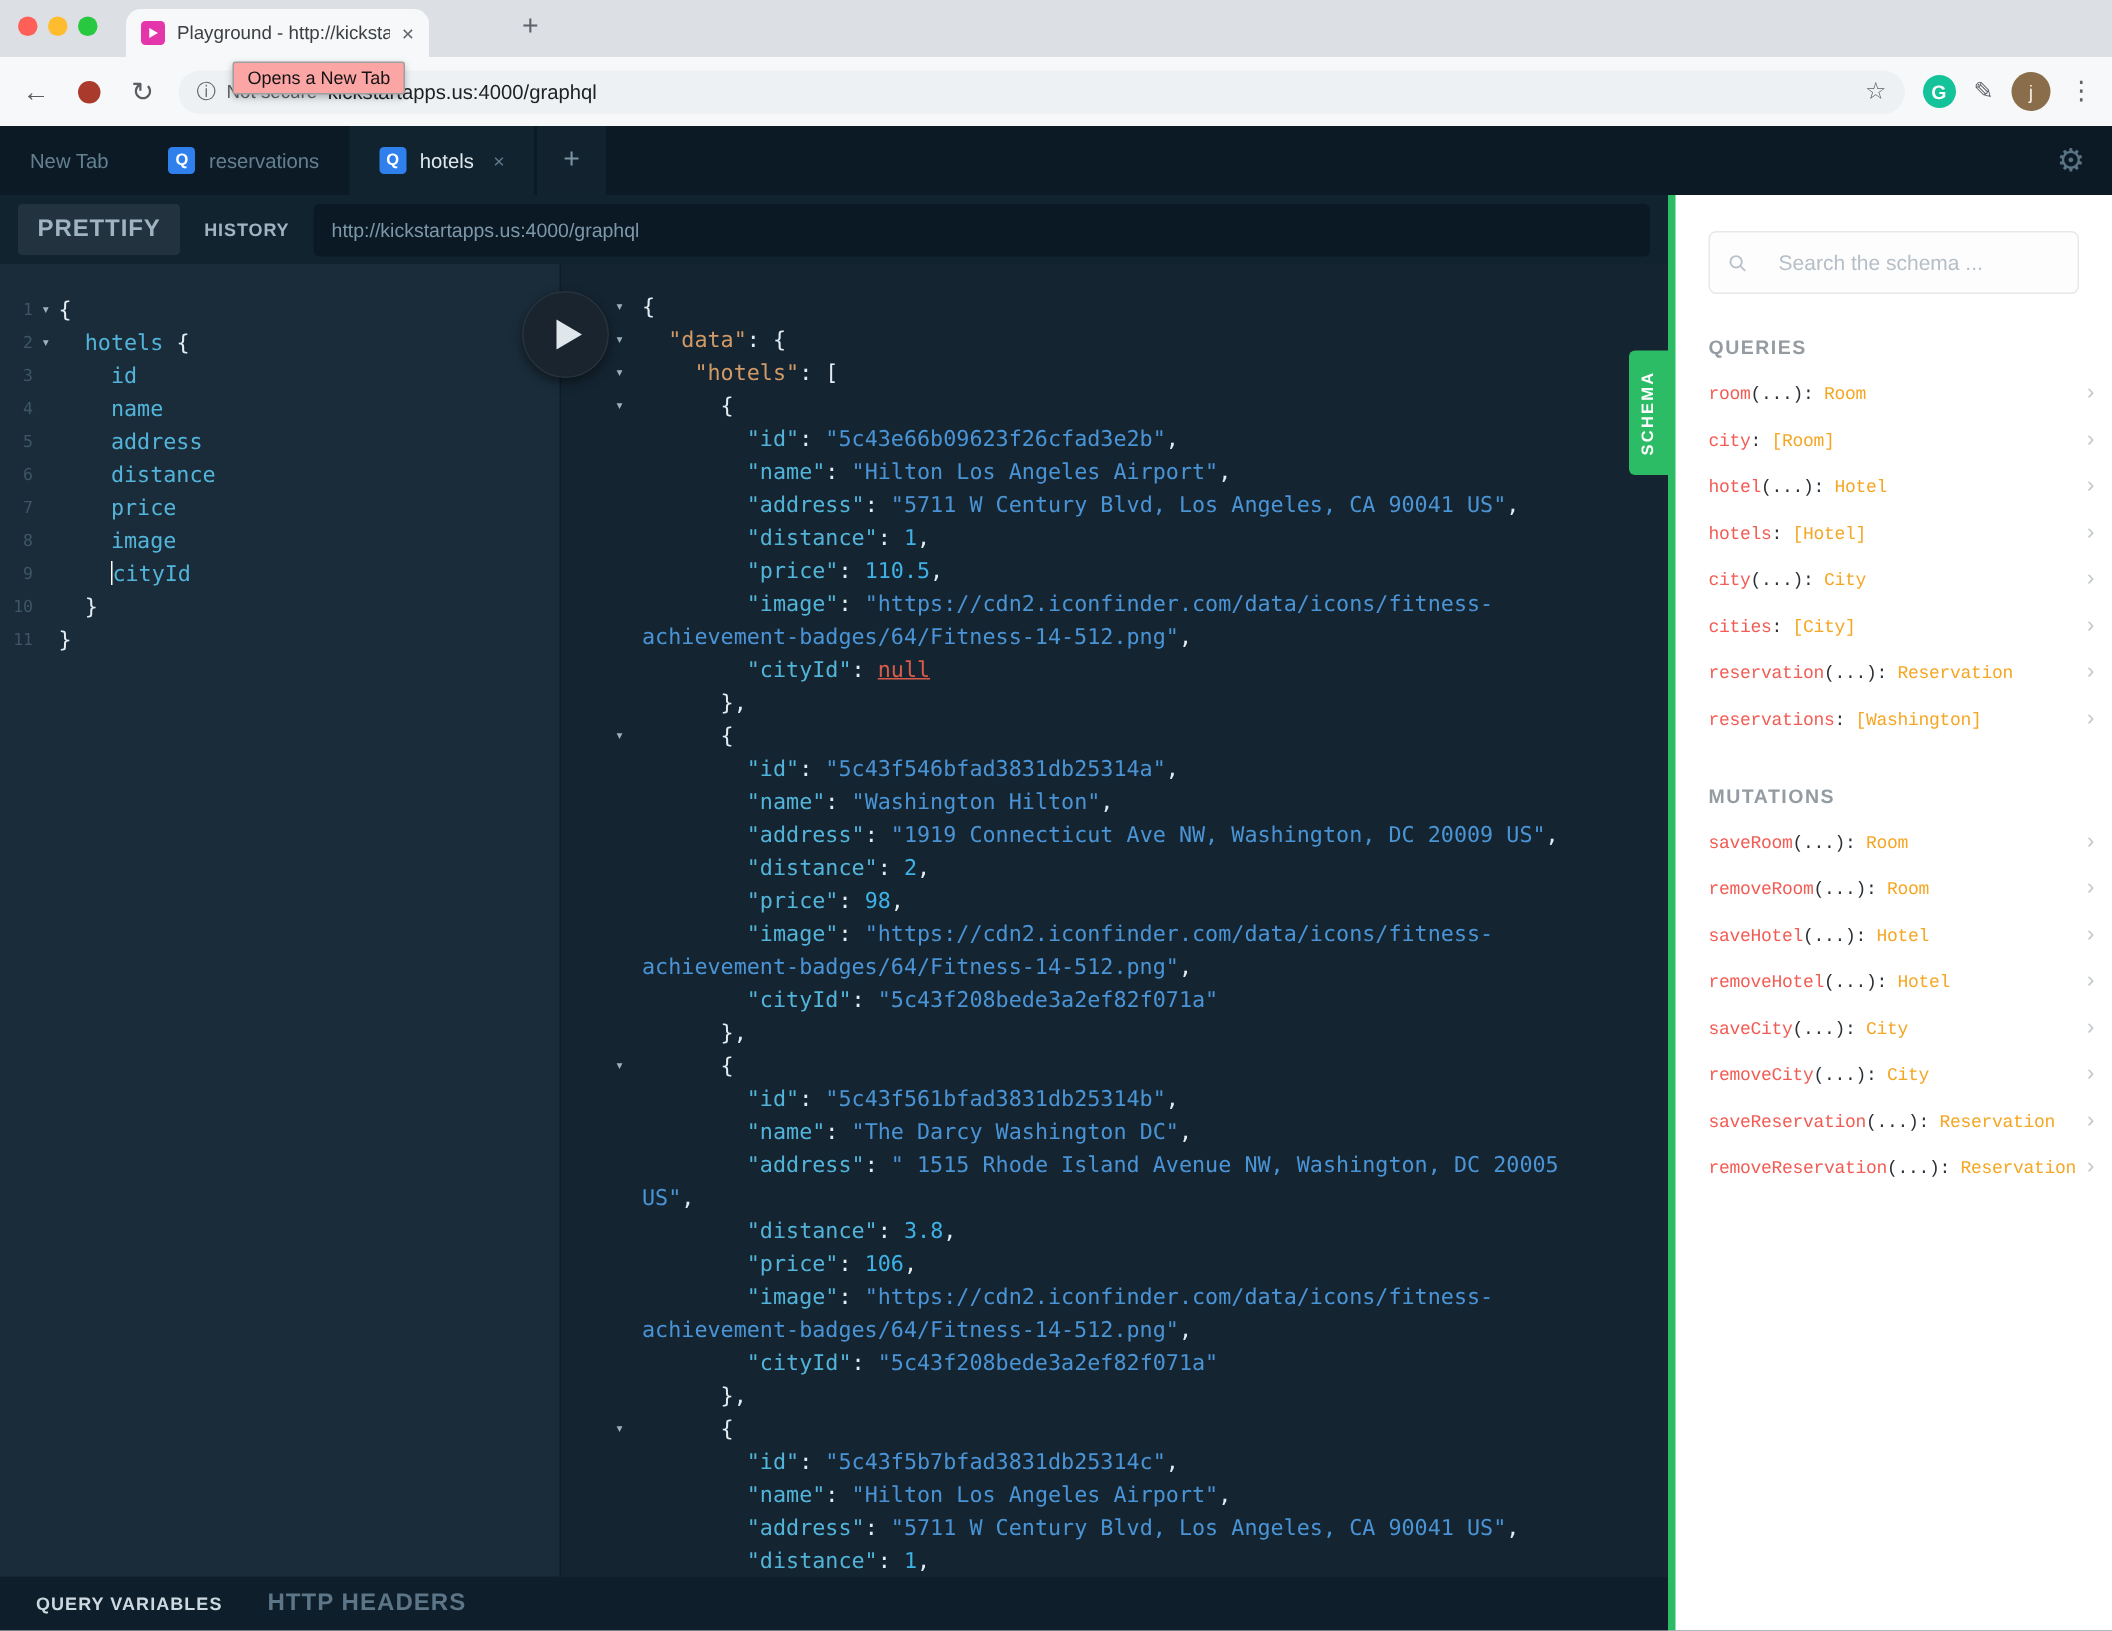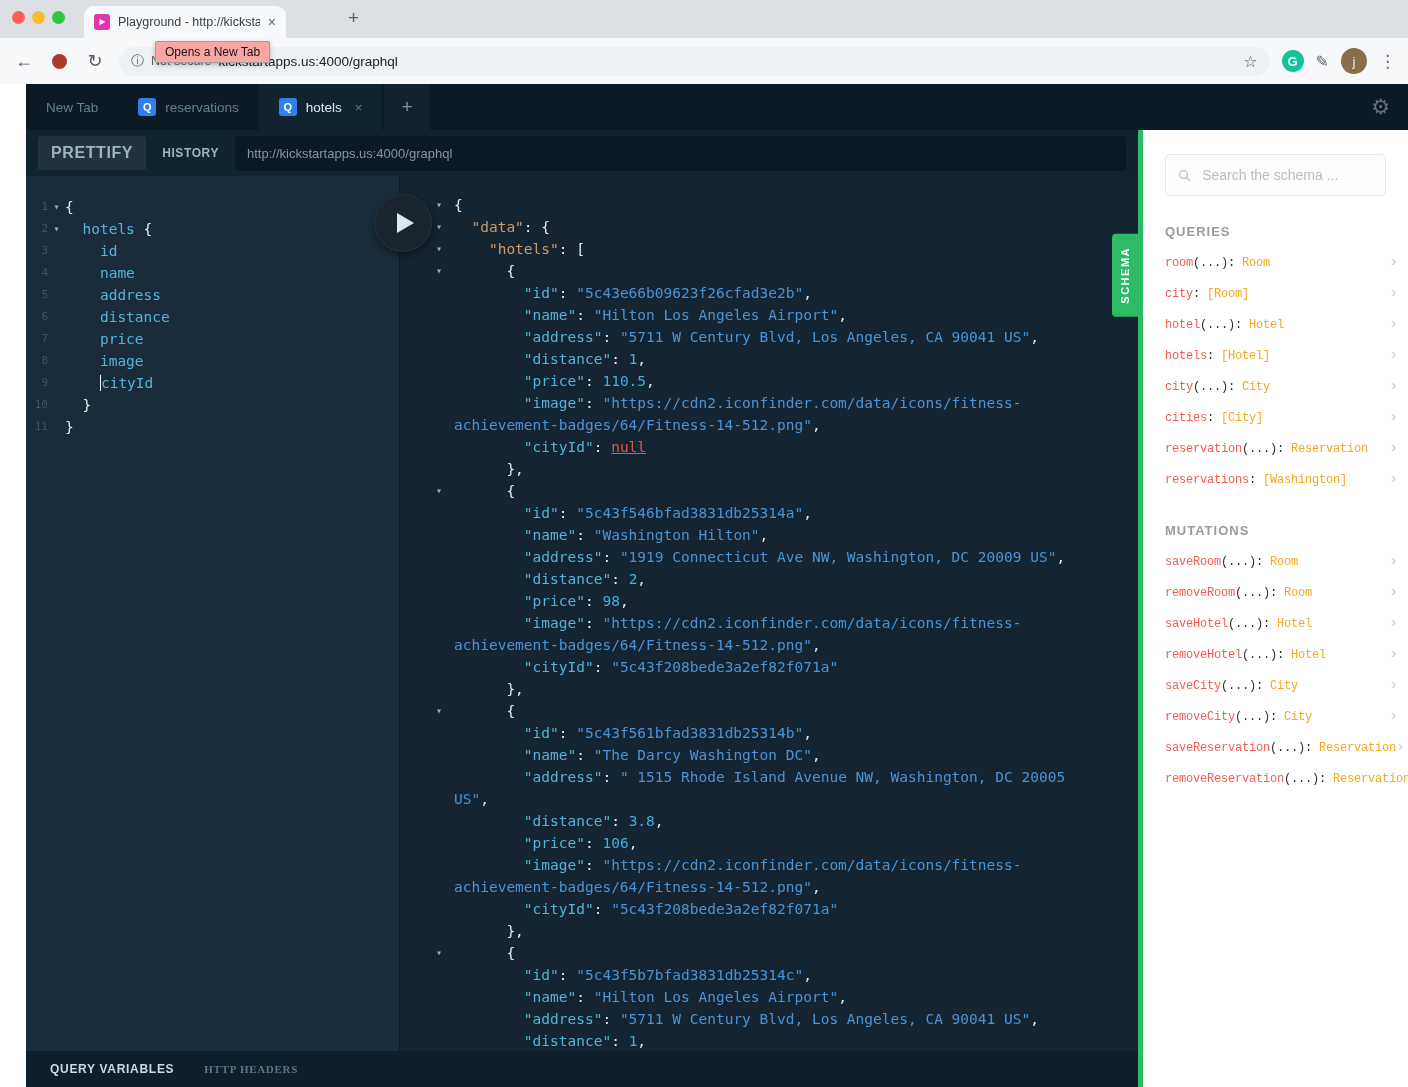--- a/index.html
+++ b/index.html
@@ -32,21 +32,21 @@
   .pen-ic { color:#5f6368; font-size:16px; flex:none; }
   .avatar { width:26px; height:26px; border-radius:50%; background:#8a6d4a; color:#f4ede2; font-size:13px;
     display:flex; align-items:center; justify-content:center; flex:none; }
   .dots-ic { color:#5f6368; font-size:17px; flex:none; }
 
   
   :root {
     --c-tabbar:#0c1a26; --c-panel:#122330; --c-editor:#1a2c3a; --c-result:#142431;
     --c-darkinput:#0b1924; --c-bottom:#0e1e2a;
   }
-  .page { height:1003px; display:flex; flex-direction:column; background:var(--c-editor);margin-left:26px; }
+  .page { height:1003px; display:flex; flex-direction:column; background:var(--c-editor); }
   .pg-tabbar { height:46px; background:var(--c-tabbar); display:flex; align-items:stretch; }
   .pg-tab { display:flex; align-items:center; gap:9px; padding:0 20px; font-size:13.5px; color:#64808f; cursor:default; }
   .pg-tab.active { background:var(--c-panel); color:#dfe9ee; }
   .pg-tab.plus { padding:0 17px; color:#7a93a3; font-size:19px; background:#12222e; margin-left:2px; }
   .qbadge { width:18px; height:18px; border-radius:3px; background:var(--badge_blue,#2f80ed); color:#fff;
     font-size:11px; font-weight:bold; display:flex; align-items:center; justify-content:center; flex:none; }
   .tab-x { color:#607b8b; font-size:13px; margin-left:4px; }
   .gear { margin-left:auto; align-self:center; margin-right:18px; font-size:21px; color:#5a7384; }
 
   .pg-body { flex:1; display:flex; min-height:0; }
@@ -76,26 +76,26 @@
     background:#19242e; border:1px solid #27323d; box-shadow:0 3px 8px rgba(0,0,0,.45); display:flex;
     align-items:center; justify-content:center; }
   .play-tri { width:0; height:0; border-left:17px solid #dfe7ec; border-top:10px solid transparent;
     border-bottom:10px solid transparent; margin-left:5px; }
   .schema-pull { position:absolute; right:0; top:58px; writing-mode:vertical-rl; transform:rotate(180deg);
     background:var(--green,#2dbc66); color:#fff; font-size:11px; font-weight:bold; letter-spacing:1.5px;
     padding:13px 7px; border-radius:0 4px 4px 0; }
 
   .pg-bottom { height:36px; background:var(--c-bottom); display:flex; align-items:center; padding-left:24px; gap:30px; }
   .qv { font-size:12px; font-weight:bold; letter-spacing:.7px; color:#cdd9e0; }
-  .hh { font-size:11px; font-weight:bold; letter-spacing:.7px; color:#5c7587;font-family:Liberation Serif, serif; }
+  .hh { font-size:16px; font-weight:bold; letter-spacing:.7px; color:#5c7587; }
 
   
   .sidebar { flex:1; background:#fff; border-left:5px solid var(--green,#2dbc66); overflow:hidden; }
   .searchwrap { margin:24px 22px 10px; height:42px; border:1px solid #e6e8ea; border-radius:5px; background:#fdfdfd;
-    display:flex; align-items:center; padding:0 12px; gap:11px; }
+    display:flex; align-items:center; padding:0 12px; gap:21px; }
   .searchwrap input { border:none; outline:none; background:transparent; font-size:14px; color:#333; width:100%;
     font-family:inherit; }
   .searchwrap input::placeholder { color:#b6bec6; }
   .sec-title { margin:28px 0 8px 22px; color:#949ba1; font-size:13px; font-weight:bold; letter-spacing:1px; }
   .doc-row { display:flex; align-items:flex-end; padding:8px 10px 8px 22px;
     font-family:"Liberation Mono","DejaVu Sans Mono",monospace; font-size:12px; letter-spacing:-.2px; }
   .fname { color:var(--field_red,#f25c54); white-space:pre; }
   .fargs { color:#2a3036; margin-right:7px; white-space:pre; }
   .ftype { color:var(--type_orange,#f5a623); white-space:pre; }
   .chev { margin-left:auto; color:#c3c9cd; font-size:15px; line-height:1; }

